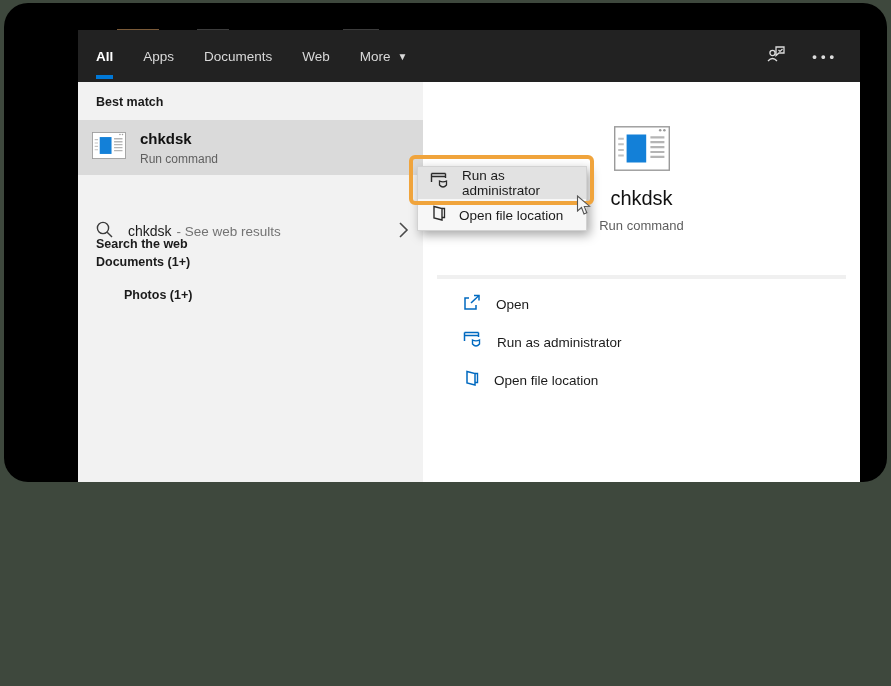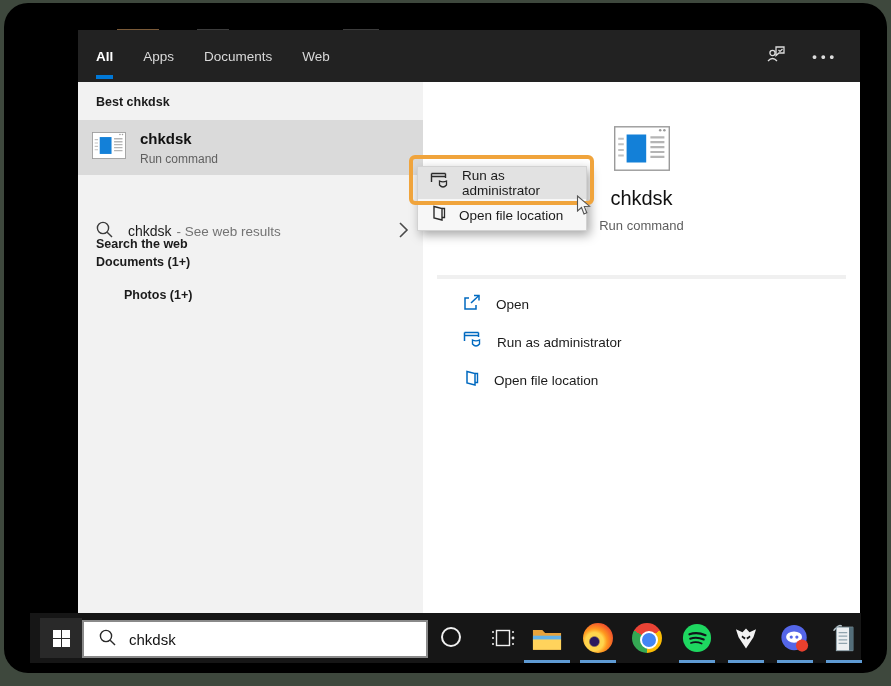--- a/index.html
+++ b/index.html
@@ -1,19 +1,19 @@
 <!DOCTYPE html>
 <html><head>
 <meta charset="utf-8">
 <style>
   * { margin:0; padding:0; box-sizing:border-box; }
   html,body { width:891px; height:686px; }
   body { font-family:"Liberation Sans","DejaVu Sans",sans-serif; background:#3e483d; overflow:hidden; }
   .screen { position:relative; width:891px; height:686px; background:#3e483d; }
-  .desktop { position:absolute; left:4px; top:3px; width:883px; height:670px; background:#000; border-radius:24px; overflow:hidden; }
+  .desktop { position:absolute; left:4px; top:3px; width:883px; height:479px; background:#000; border-radius:24px; overflow:hidden; }
 
   
   .bg-hint { position:absolute; background:#262626; }
   .bg-dash { position:absolute; }
 
   
   .search-header { position:absolute; left:74px; top:27px; width:782px; height:52px; background:#222222; display:flex; align-items:center; }
   .tabs { display:flex; align-items:center; gap:30px; padding-left:18px; height:100%; }
   .tab { position:relative; color:#d9d9d9; font-size:13.5px; height:100%; display:flex; align-items:center; cursor:default; }
   .tab.selected { color:#ffffff; font-weight:bold; }
@@ -89,36 +89,40 @@
           </div>
         <div class="tab">
             <span>Apps</span>
           </div>
         <div class="tab">
             <span>Documents</span>
           </div>
         <div class="tab">
             <span>Web</span>
           </div>
+        <div class="tab">
+          <span>More</span>
+          <span class="caret">▼</span>
+        </div>
       </div>
       <div class="header-right">
         <span>
           <svg width="20" height="18" viewBox="0 0 20 18">
               <circle cx="6.5" cy="8" r="2.6" fill="none" stroke="#dcdcdc" stroke-width="1.3"></circle>
               <path d="M2 16 q4.5,-5 9,0" fill="none" stroke="#dcdcdc" stroke-width="1.3"></path>
               <path d="M10 2 h8 v6 h-5 l-3 2.5 z" fill="none" stroke="#dcdcdc" stroke-width="1.3"></path>
               <path d="M12.5 5 l1.5 1.5 l2.5 -2.5" fill="none" stroke="#dcdcdc" stroke-width="1.2"></path>
             </svg>
         </span>
         <span class="dots">•••</span>
       </div>
     </div>
 
     <div class="left-panel">
-      <div class="section-label" style="top:13px;">Best chkdsk</div>
+      <div class="section-label" style="top:13px;">Best match</div>
 
       <div class="best-item">
         <span class="bm-icon">
           <svg width="34" height="27" viewBox="0 0 40 32">
               <rect x="0.5" y="0.5" width="39" height="31" fill="#fff" stroke="#9a9a9a"></rect>
               <rect x="9" y="6" width="14" height="20" fill="#1380d8"></rect>
               <line x1="26" y1="8" x2="36" y2="8" stroke="#b5b5b5" stroke-width="1.6"></line>
               <line x1="26" y1="11.5" x2="36" y2="11.5" stroke="#b5b5b5" stroke-width="1.6"></line>
               <line x1="26" y1="15" x2="36" y2="15" stroke="#b5b5b5" stroke-width="1.6"></line>
               <line x1="26" y1="18.5" x2="36" y2="18.5" stroke="#b5b5b5" stroke-width="1.6"></line>

